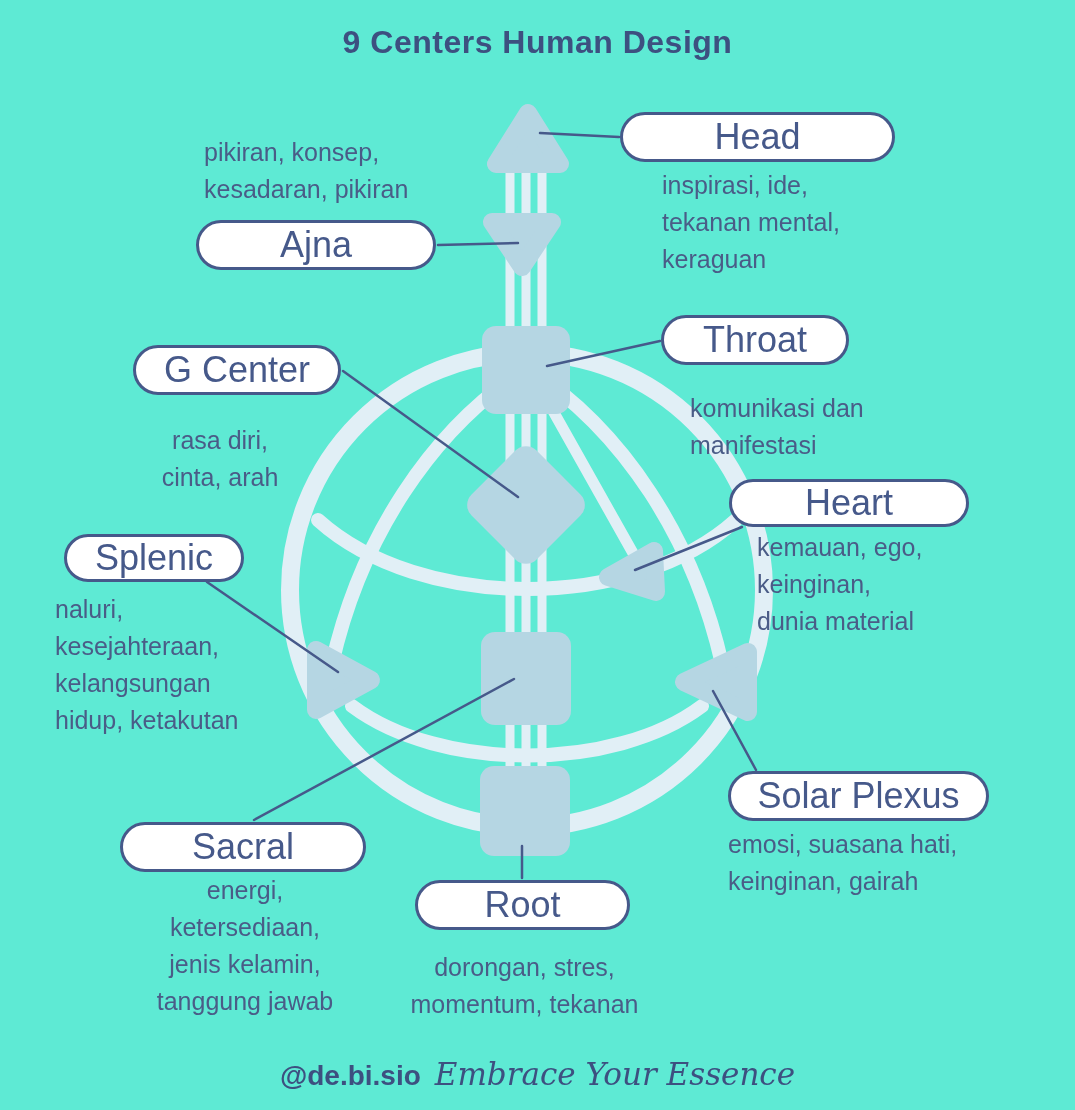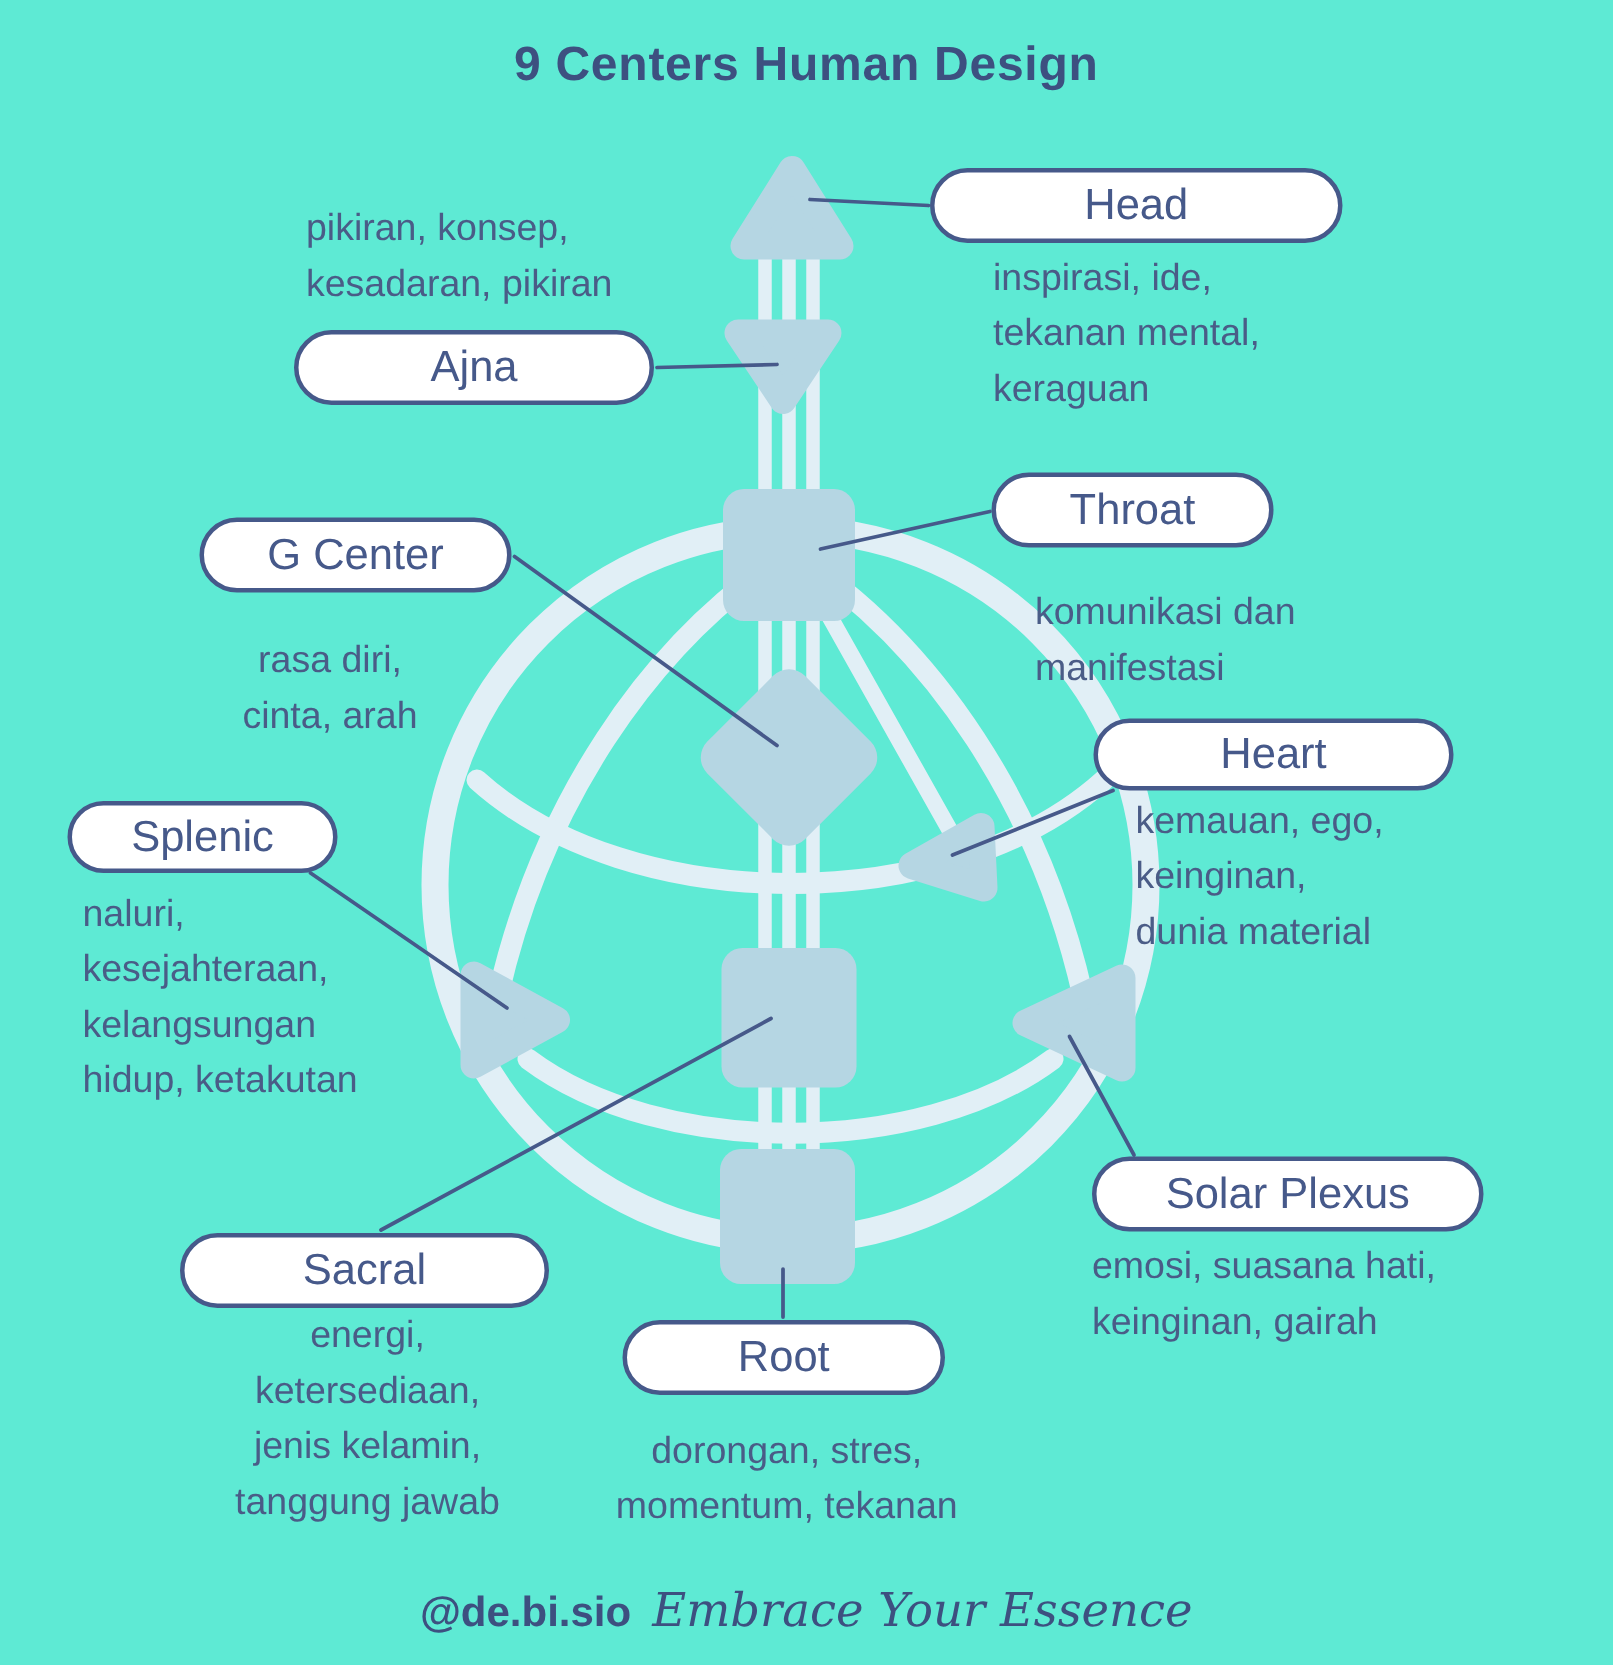--- a/index.html
+++ b/index.html
@@ -32,21 +32,21 @@
   }
   .pill {
     position: absolute;
     background: #ffffff;
     border: 3px solid #46598a;
     border-radius: 28px;
     display: flex;
     align-items: center;
     justify-content: center;
     color: #46598a;
-    font-size: 29px;
+    font-size: 36px;
     line-height: 1;
   }
   .desc {
     position: absolute;
     color: #4a5c87;
     font-size: 25px;
     line-height: 37px;
     white-space: pre-line;
   }
   .desc.center { text-align: center; }
@@ -127,21 +127,21 @@
   </div>
   <div class="pill" style="left:661px; top:315px; width:188px; height:50px;">
     <span>Throat</span>
   </div>
   <div class="pill" style="left:133px; top:345px; width:208px; height:50px;">
     <span>G Center</span>
   </div>
   <div class="pill" style="left:729px; top:479px; width:240px; height:48px;">
     <span>Heart</span>
   </div>
-  <div class="pill" style="left:45px; top:534px; width:180px; height:48px;">
+  <div class="pill" style="left:64px; top:534px; width:180px; height:48px;">
     <span>Splenic</span>
   </div>
   <div class="pill" style="left:728px; top:771px; width:261px; height:50px;">
     <span>Solar Plexus</span>
   </div>
   <div class="pill" style="left:120px; top:822px; width:246px; height:50px;">
     <span>Sacral</span>
   </div>
   <div class="pill" style="left:415px; top:880px; width:215px; height:50px;">
     <span>Root</span>

